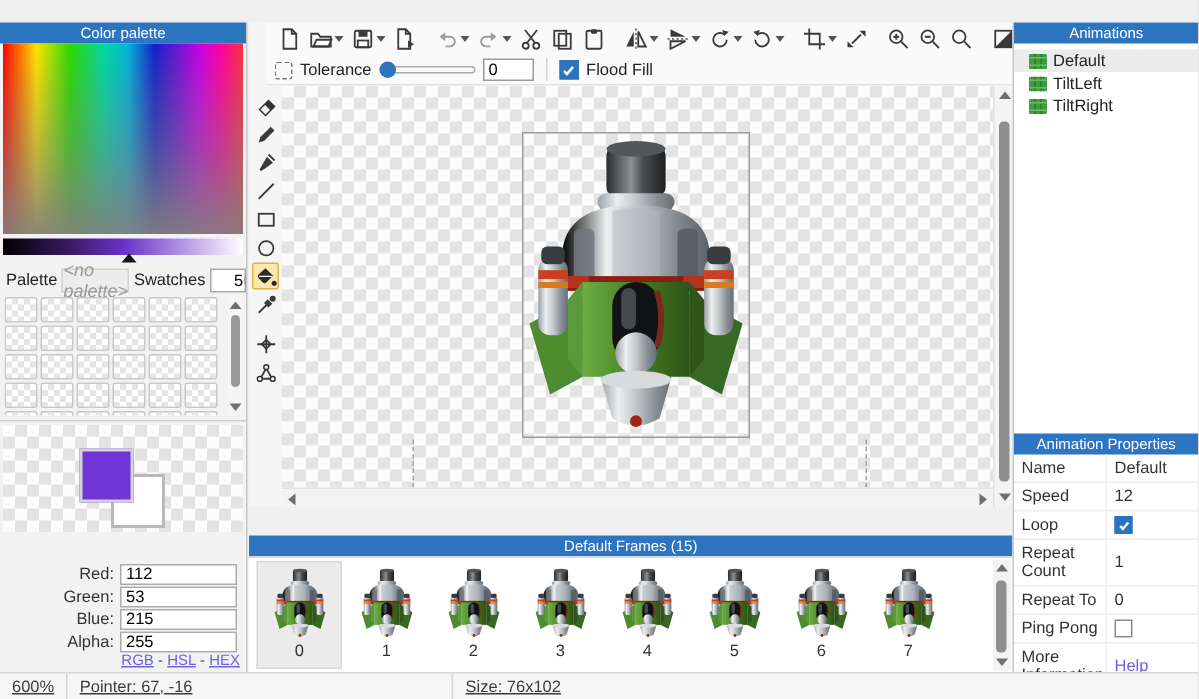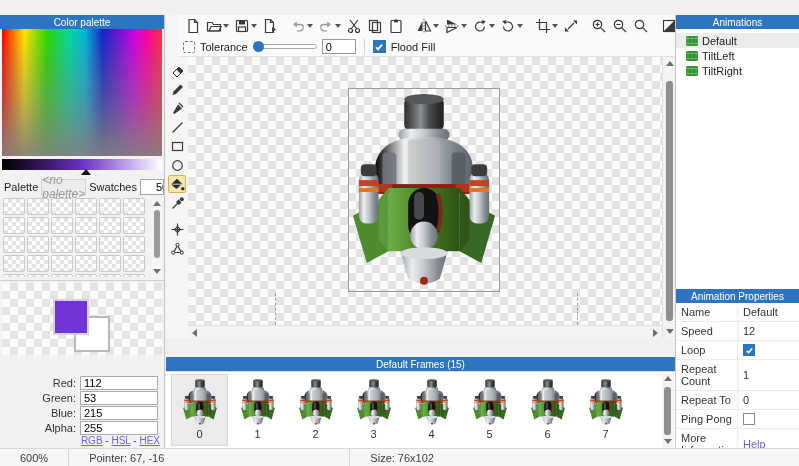--- a/index.html
+++ b/index.html
@@ -124,21 +124,21 @@
   .prop-grid { display:grid; grid-template-columns:62px 1fr; border-bottom:1px solid #e6e6e6; }
   .pcell { padding:3px 0 3px 5px; border-bottom:1px solid #ececec; border-right:1px solid #ececec; min-height:19px;
            display:flex; align-items:center; color:#333; }
   .pcell.val { border-right:none; }
   .pcell a { color:#6e62e5; text-decoration:underline; }
   .cb-sm { width:12px; height:12px; }
 
   
   .statusbar { position:absolute; left:0; right:0; bottom:0; height:18px; background:#f6f6f6; border-top:1px solid #d8d8d8;
                display:flex; align-items:center; color:#3c3c3c; }
-  .sseg { padding:0 20px; white-space:nowrap; }
+  .sseg { padding:0 8px; white-space:nowrap;text-decoration:underline; }
   .sdiv { width:1px; height:17px; background:#d6d6d6; }
   .size-seg { margin-left:165px; }
 
   .icon-stroke { stroke:#3a3a3a; fill:none; stroke-width:1.2; }
   .icon-fill { fill:#3a3a3a; }
   .icon-dis { stroke:#9c9c9c; fill:none; stroke-width:1.3; }
   .icon-dis-f { fill:#9c9c9c; }
 </style>
 </head>
 <body>

